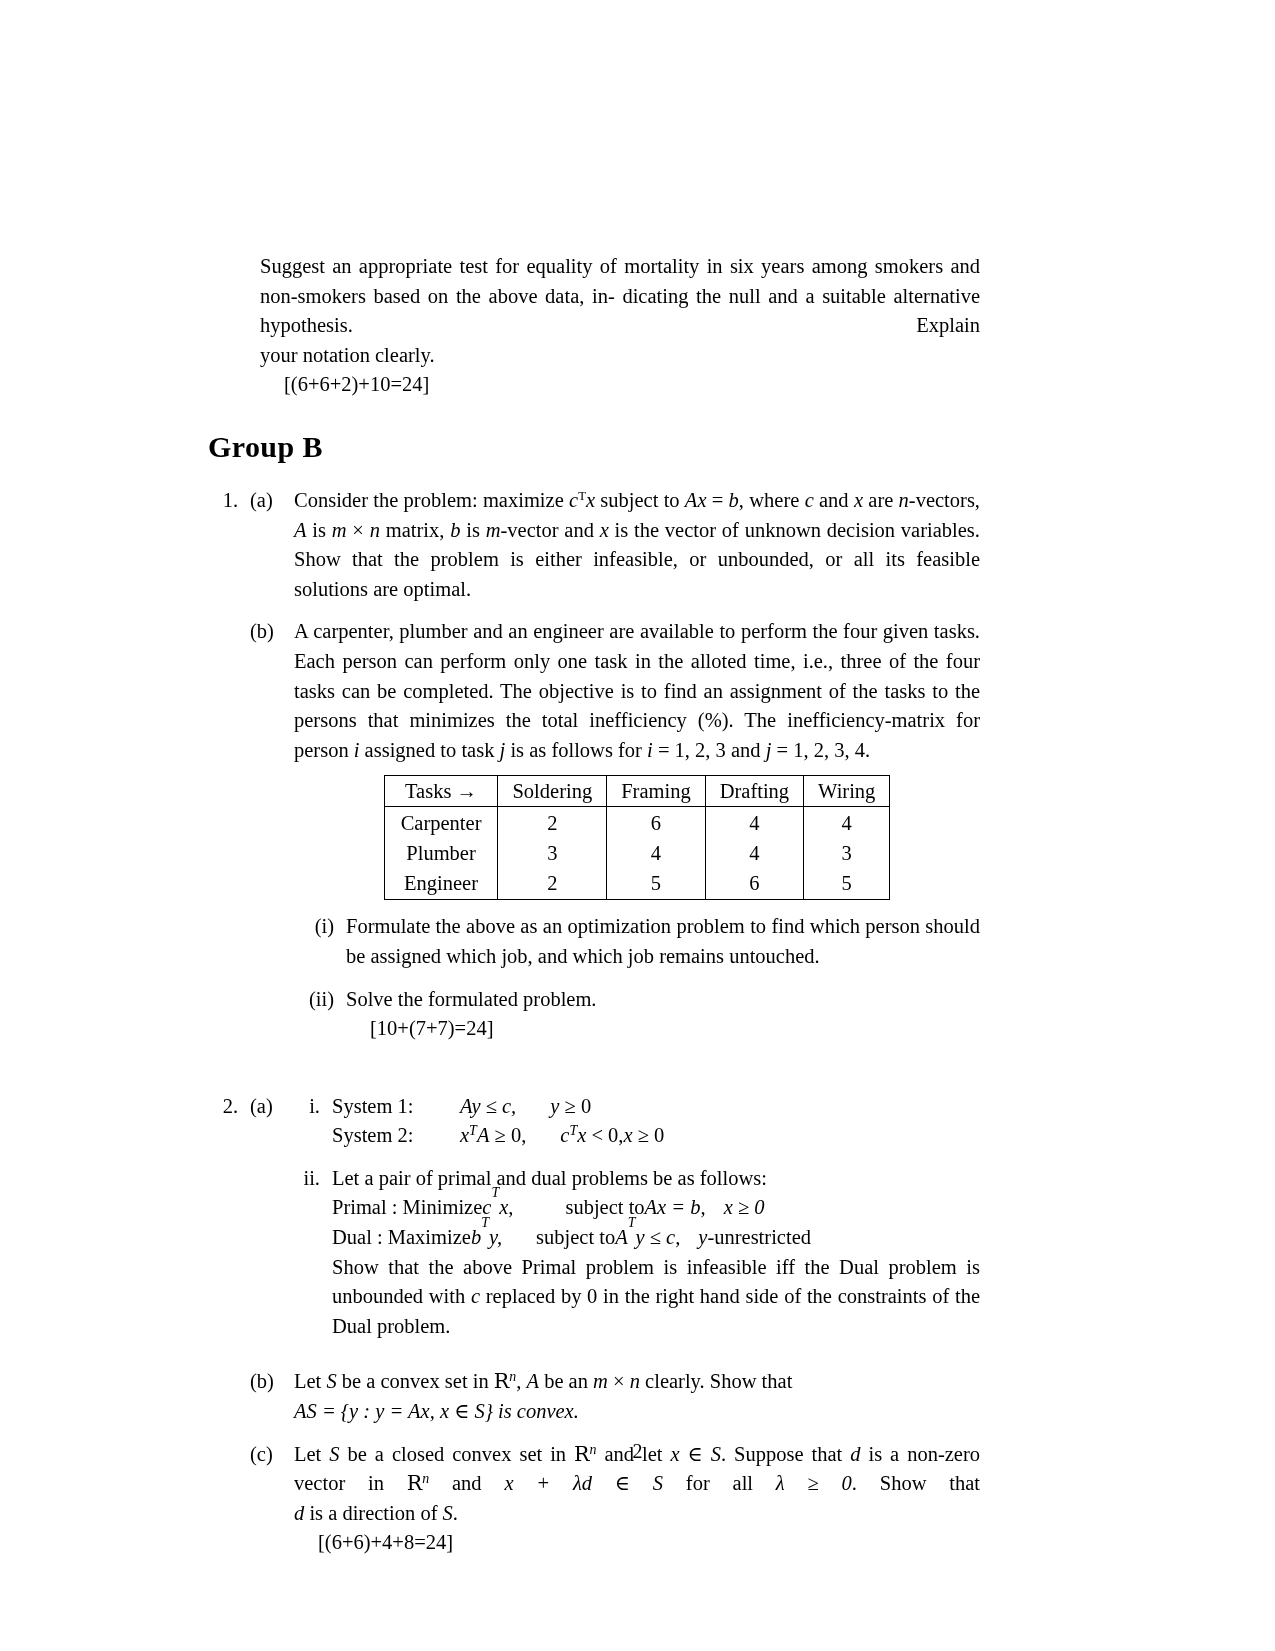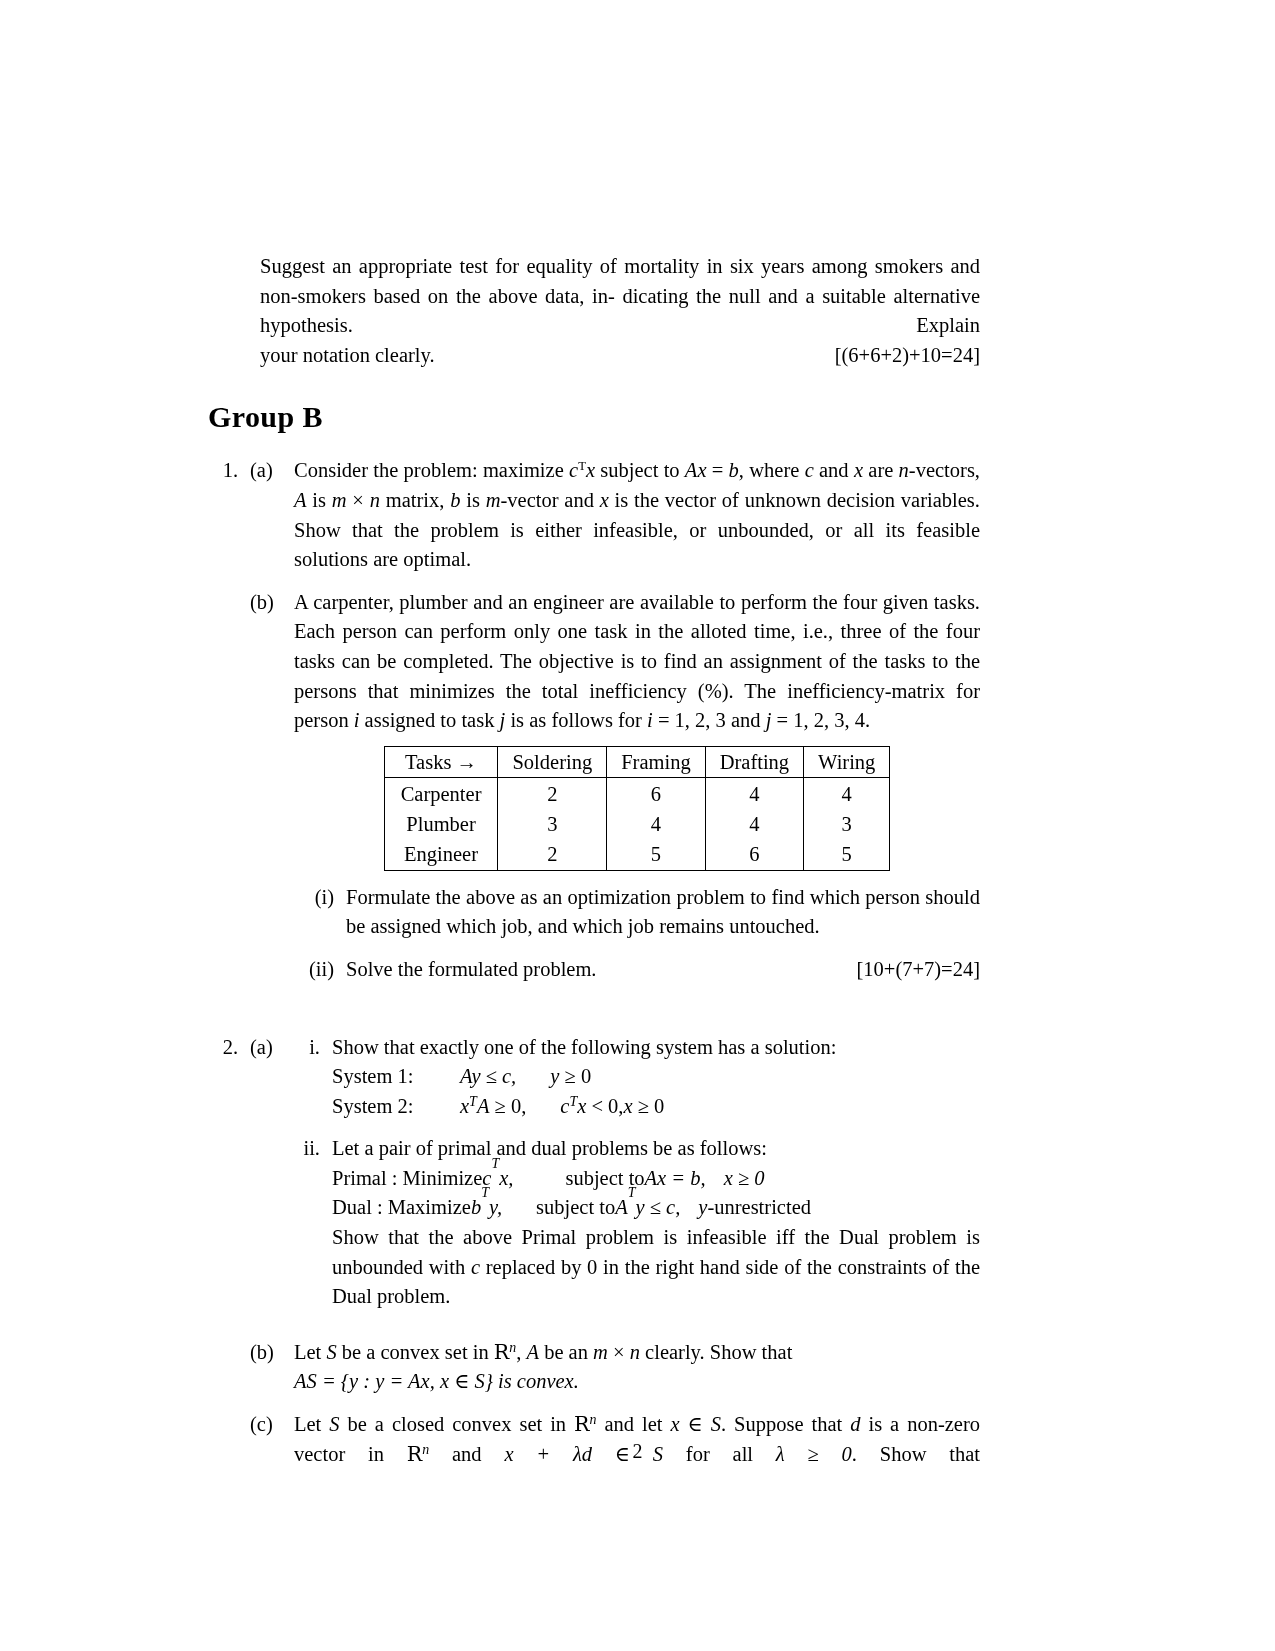--- a/index.html
+++ b/index.html
@@ -103,20 +103,21 @@
   .subbody { flex: 1 1 auto; min-width: 0; }
   .romlist-2 { margin-left: 6px; }
 
   
   .marks-line {
     display: flex;
     justify-content: space-between;
     align-items: baseline;
     font-size: 20.5px;
     line-height: 29.6px;
+    flex-direction: column;
   }
   .marks {
     white-space: nowrap;
     padding-left: 24px;
   }
 
   
   .table-wrap {
     display: flex;
     justify-content: center;
@@ -269,21 +270,20 @@
       <div class="qnum">2.</div>
       <div class="qbody">
 
         <div class="subrow">
           <div class="sublabel">(a)</div>
           <div class="subbody">
 
             <div class="subrow">
               <div class="sublabel rom" style="width:38px;flex:0 0 38px;">i.</div>
               <div class="subbody">
-                <p class="para" style="text-align:left;">Show that exactly one of the following system has a solution:</p>
 
                 <div class="eqrow">
                   <span class="eqlabel">System 1:</span>
                   <span class="eqmain"><i>Ay</i><span> ≤ </span><i>c,</i><span class="gap-md"></span><i>y</i><span> ≥ </span><span>0</span></span>
                 </div>
 
                 <div class="eqrow">
                   <span class="eqlabel">System 2:</span>
                   <span class="eqmain"><i>x</i><sup class="tsup">T</sup><i>A</i><span> ≥ </span><span>0,</span><span class="gap-md"></span><i>c</i><sup class="tsup">T</sup><i>x</i><span> &lt; </span><span>0,</span><i>x</i><span> ≥ </span><span>0</span></span>
                 </div>
@@ -336,20 +336,24 @@
             <div class="eqrow">
                 <i>AS = {y : y = Ax,     x ∈ S} is convex.</i>
               </div>
           </div>
         </div>
 
         <div class="subrow">
           <div class="sublabel">(c)</div>
           <div class="subbody">
             <p class="para" style="text-align:justify;text-align-last:justify;"><span>Let </span><i>S</i><span> be a closed convex set in </span><span class="bb">R</span><sup class="tsup">n</sup><span> and let </span><i>x ∈ S</i><span>. Suppose that </span><i>d</i><span> is a non-zero vector in </span><span class="bb">R</span><sup class="tsup">n</sup><span> and </span><i>x + λd ∈ S</i><span> for all </span><i>λ ≥ 0</i><span>. Show that </span></p>
+            <div class="marks-line">
+              <span><i>d</i><span> is a direction of </span><i>S</i><span>.</span></span>
+              <span class="marks">[(6+6)+4+8=24]</span>
+            </div>
           </div>
         </div>
 
       </div>
     </div>
 
   </div>
 
   <div class="page-number">2</div>
 </div>

